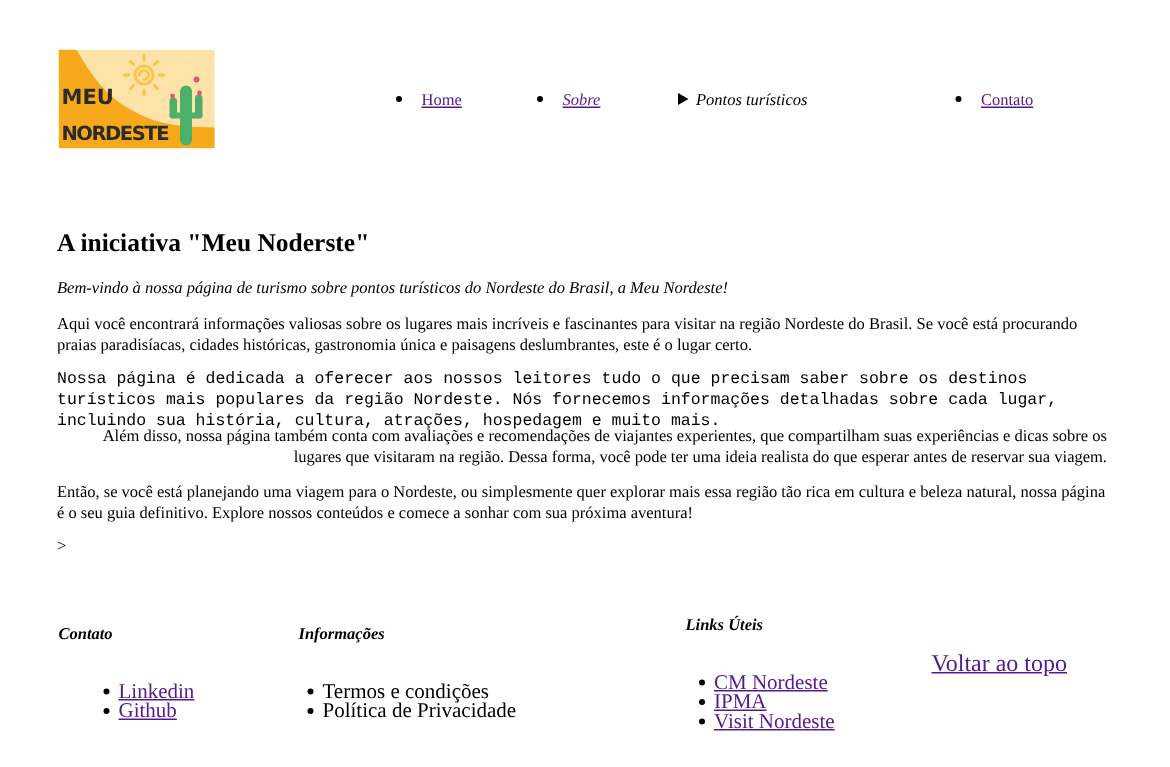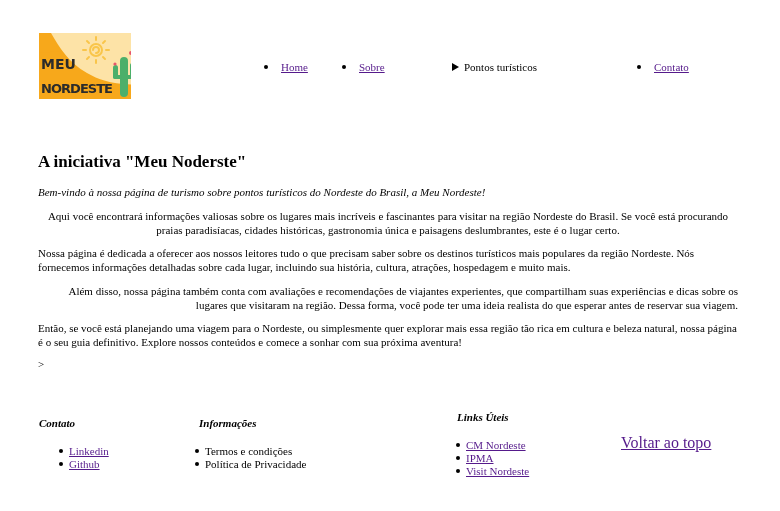--- a/index.html
+++ b/index.html
@@ -3,21 +3,21 @@
 <meta charset="utf-8">
 <style>
   html, body { margin: 0; padding: 0; background: #ffffff; }
   body {
     width: 780px; height: 511px; overflow: hidden; position: relative;
     font-family: "Liberation Serif", "DejaVu Serif", serif;
     font-size: 11px; color: #000;
   }
   a { color: #551a8b; text-decoration: underline; }
   .logo {
-    position: absolute; left: 39px; top: 33px; width: 92px; height: 66px;
+    position: absolute; left: 39px; top: 33px; width: 104px; height: 66px;
     overflow: hidden;
   }
   .logo svg { display: block; }
   .nav-item {
     position: absolute; top: 61px; font-size: 11px; line-height: 13px;
     white-space: nowrap;
   }
   .bullet {
     display: inline-block; width: 4px; height: 4px; border-radius: 50%;
     background: #000; vertical-align: middle; margin-right: 13px; position: relative; top: -1px;
@@ -33,22 +33,22 @@
   }
   .para {
     position: absolute; left: 38px; width: 700px; margin: 0;
     font-size: 11px; line-height: 14px;
   }
   .footer-heading {
     position: absolute; margin: 0; font-size: 11px; font-weight: bold; font-style: italic;
     line-height: 13px;
   }
   .footer-list {
-    position: absolute; margin: 0; padding: 0; list-style: none;
-    font-size: 11px; line-height: 13px;
+    position: absolute; margin: 10px; padding: 0; list-style: none;
+    font-size: 14px; line-height: 13px;
   }
   .footer-list li { white-space: nowrap; }
   .footer-list .bullet { width: 4px; height: 4px; margin-right: 6px; }
   .back-top { position: absolute; left: 621px; top: 436px; font-size: 16px; line-height: 13px; }
 </style>
 </head>
 <body>
 
 <div class="logo">
   <svg width="108" height="66" viewBox="0 0 108 66">
@@ -79,36 +79,36 @@
     </g>
     <text x="2" y="36" font-family="DejaVu Sans, sans-serif" font-weight="bold" font-size="14" fill="#2b2b2b">MEU</text>
     <text x="2" y="60" font-family="DejaVu Sans, sans-serif" font-weight="bold" font-size="13" fill="#2b2b2b" textLength="72">NORDESTE</text>
   </svg>
 </div>
 
 <nav>
   <div class="nav-item" style="left:264px;">
     <span class="bullet"></span><a href="#">Home</a>
   </div>
-  <div class="nav-item" style="left:342px;">
+  <div class="nav-item" style="left:358px;font-style:italic;">
     <span class="bullet"></span><a href="#">Sobre</a>
   </div>
-  <div class="nav-item" style="left:452px;">
+  <div class="nav-item" style="left:452px;font-style:italic;">
     <span class="tri"></span><span>Pontos turísticos</span>
   </div>
   <div class="nav-item" style="left:637px;">
     <span class="bullet"></span><a href="#">Contato</a>
   </div>
 </nav>
 
 <main>
   <h1>A iniciativa "Meu Noderste"</h1>
   <p class="para" style="top:185px;font-style:italic;">Bem-vindo à nossa página de turismo sobre pontos turísticos do Nordeste do Brasil, a Meu Nordeste!</p>
-  <p class="para" style="top:209px;text-align:center;">Aqui você encontrará informações valiosas sobre os lugares mais incríveis e fascinantes para visitar na região Nordeste do Brasil. Se você está procurando praias paradisíacas, cidades históricas, gastronomia única e paisagens deslumbrantes, este é o lugar certo.</p>
-  <p class="para" style="top:246px;">Nossa página é dedicada a oferecer aos nossos leitores tudo o que precisam saber sobre os destinos turísticos mais populares da região Nordeste. Nós fornecemos informações detalhadas sobre cada lugar, incluindo sua história, cultura, atrações, hospedagem e muito mais.</p>
+  <p class="para" style="top:209px;">Aqui você encontrará informações valiosas sobre os lugares mais incríveis e fascinantes para visitar na região Nordeste do Brasil. Se você está procurando praias paradisíacas, cidades históricas, gastronomia única e paisagens deslumbrantes, este é o lugar certo.</p>
+  <p class="para" style="top:246px;font-family:Liberation Mono, monospace;">Nossa página é dedicada a oferecer aos nossos leitores tudo o que precisam saber sobre os destinos turísticos mais populares da região Nordeste. Nós fornecemos informações detalhadas sobre cada lugar, incluindo sua história, cultura, atrações, hospedagem e muito mais.</p>
   <p class="para" style="top:284px;text-align:right;">Além disso, nossa página também conta com avaliações e recomendações de viajantes experientes, que compartilham suas experiências e dicas sobre os lugares que visitaram na região. Dessa forma, você pode ter uma ideia realista do que esperar antes de reservar sua viagem.</p>
   <p class="para" style="top:321px;">Então, se você está planejando uma viagem para o Nordeste, ou simplesmente quer explorar mais essa região tão rica em cultura e beleza natural, nossa página é o seu guia definitivo. Explore nossos conteúdos e comece a sonhar com sua próxima aventura!</p>
   <p class="para" style="top:357px;">&gt;</p>
 </main>
 
 <footer>
   <h4 class="footer-heading" style="left:39px; top:417px;">Contato</h4>
   <ul class="footer-list" style="left:59px; top:445px;">
     <li><span class="bullet"></span><a href="#">Linkedin</a></li>
     <li><span class="bullet"></span><a href="#">Github</a></li>

